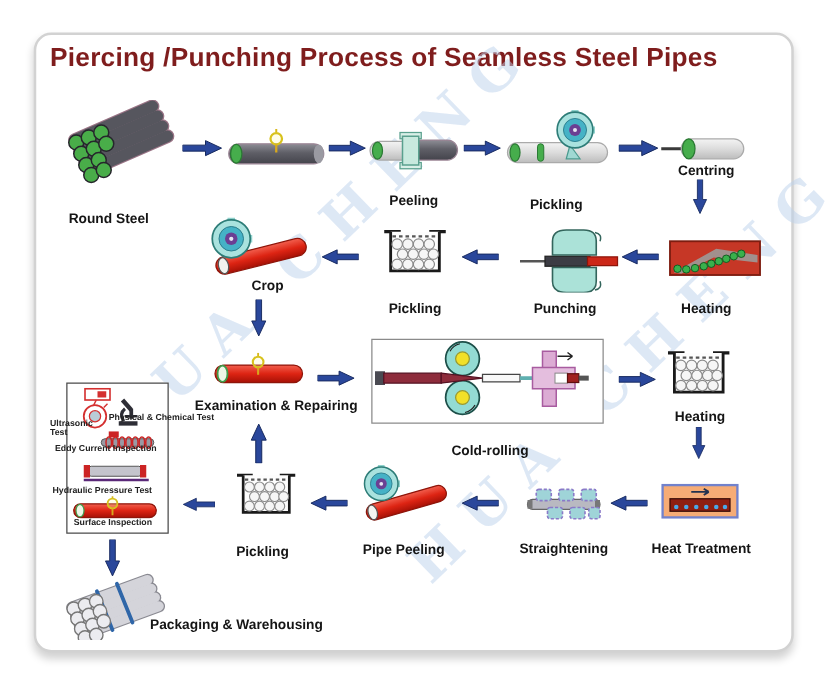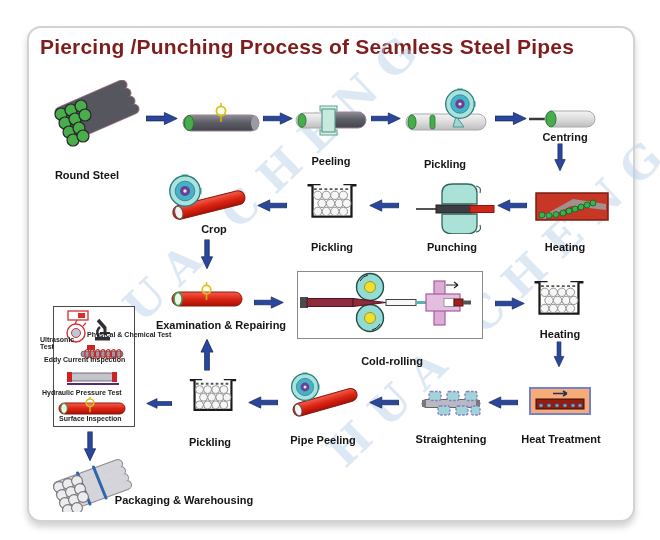--- a/index.html
+++ b/index.html
@@ -453,15 +453,15 @@
         <circle cx="20" cy="52" r="5.4"></circle>
       <circle cx="20" cy="26" r="5.4"></circle>
         <circle cx="23" cy="34" r="5.4"></circle>
         <circle cx="26" cy="42" r="5.4"></circle>
         <circle cx="29" cy="50" r="5.4"></circle>
       <circle cx="29" cy="23" r="5.4"></circle>
         <circle cx="32" cy="31" r="5.4"></circle>
         <circle cx="35" cy="39" r="5.4"></circle>
     </g>
   </svg>
-  <div class="lbl" style="left:109px;top:494px;width:150px;text-align:center">Packaging &amp; Warehousing</div>
+  <div class="lbl" style="left:120px;top:494px;width:150px;text-align:left">Packaging &amp; Warehousing</div>
 
 </div>
 
 </body></html>

